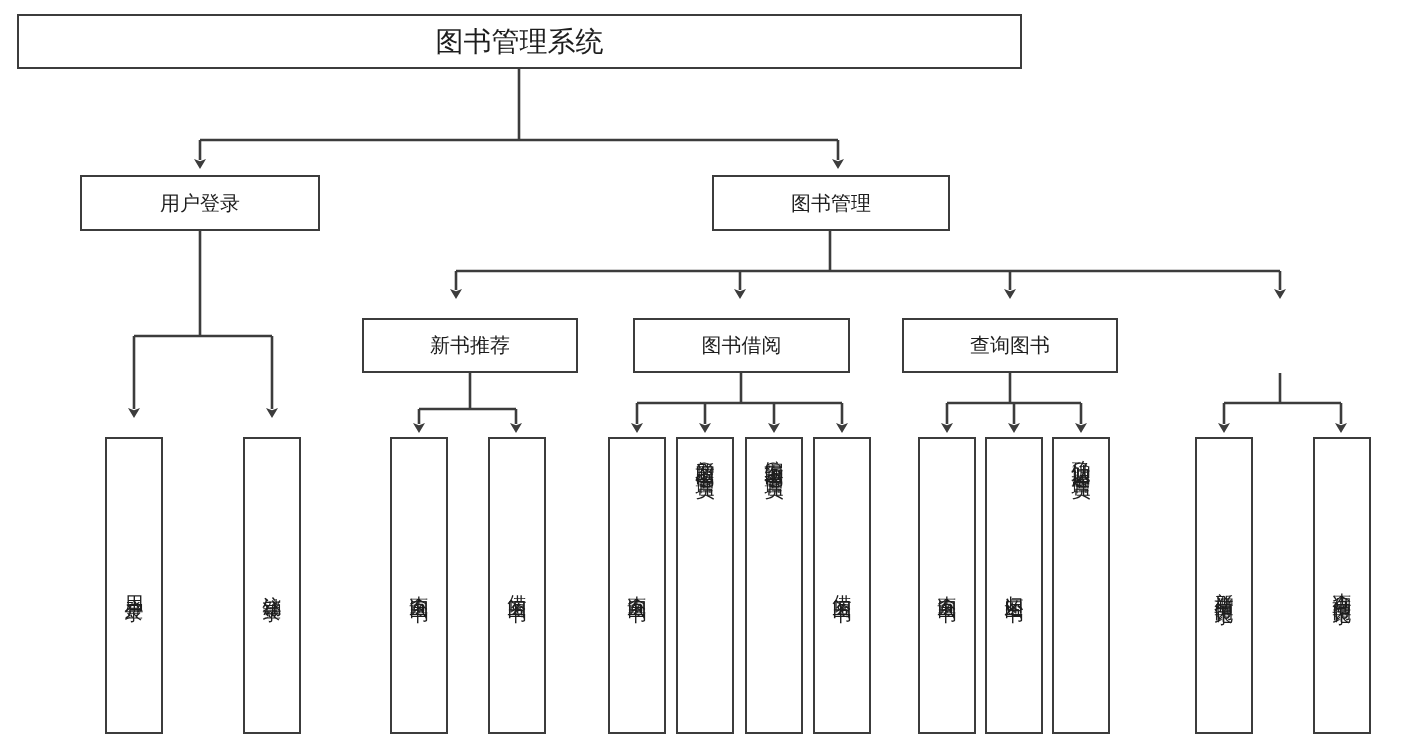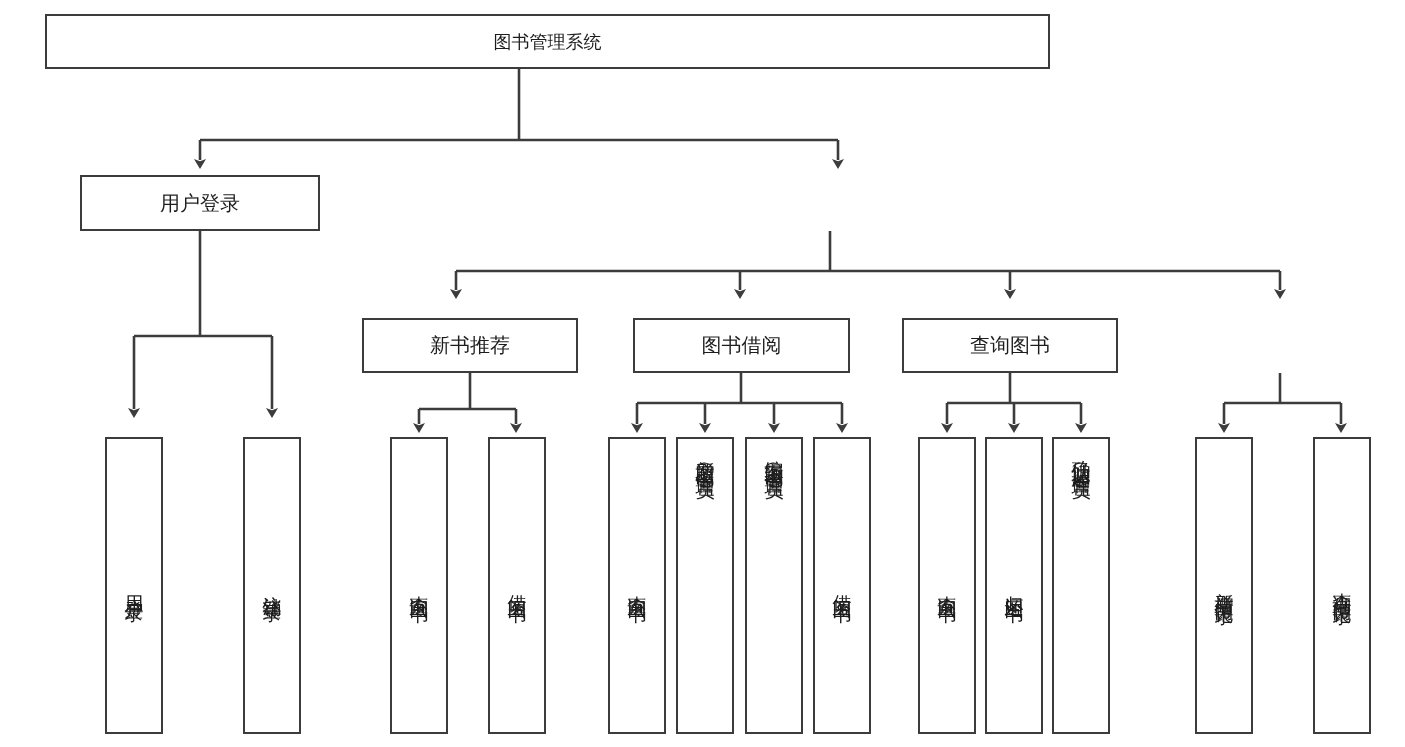--- a/index.html
+++ b/index.html
@@ -28,21 +28,21 @@
     position: absolute;
     box-sizing: border-box;
     background: #ffffff;
     border: 2px solid #3c3c3c;
     display: flex;
     align-items: center;
     justify-content: center;
     color: #1d1d1d;
     z-index: 2;
   }
-  .node.level1 { font-size: 18px; margin-left: 28px; }
+  .node.level1 { font-size: 28px; }
   .node.level2 { font-size: 20px; }
   .node.level3 { font-size: 20px; }
   .node.leaf {
     font-size: 19px;
     align-items: flex-start;
     justify-content: center;
     padding-top: 0px;
   }
   .vtext {
     writing-mode: vertical-rl;
@@ -130,20 +130,23 @@
     </g>
   </svg>
 
   <div class="node level1" style="left:17px; top:14px; width:1005px; height:55px;">
     <span>图书管理系统</span>
   </div>
 
   <div class="node level2" style="left:80px; top:175px; width:240px; height:56px;">
     <span>用户登录</span>
   </div>
+  <div class="node level2" style="left:712px; top:175px; width:238px; height:56px;">
+    <span>图书管理</span>
+  </div>
 
   <div class="node level3" style="left:633px; top:318px; width:217px; height:55px;">
     <span>图书借阅</span>
   </div>
   <div class="node level3" style="left:362px; top:318px; width:216px; height:55px;">
     <span>新书推荐</span>
   </div>
   <div class="node level3" style="left:902px; top:318px; width:216px; height:55px;">
     <span>查询图书</span>
   </div>

